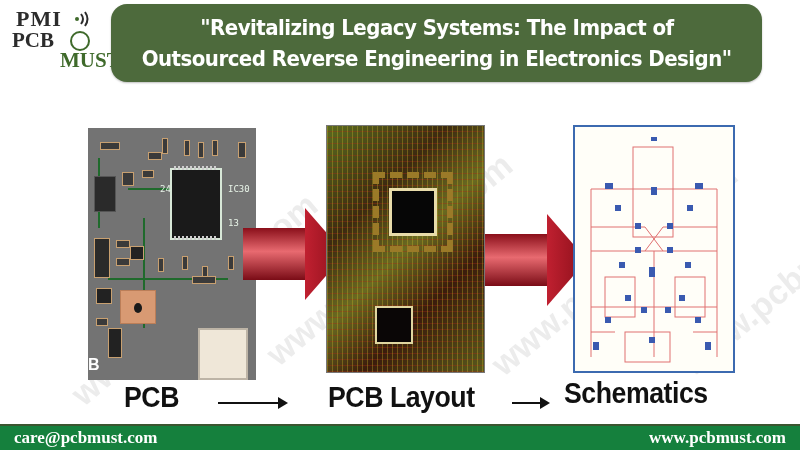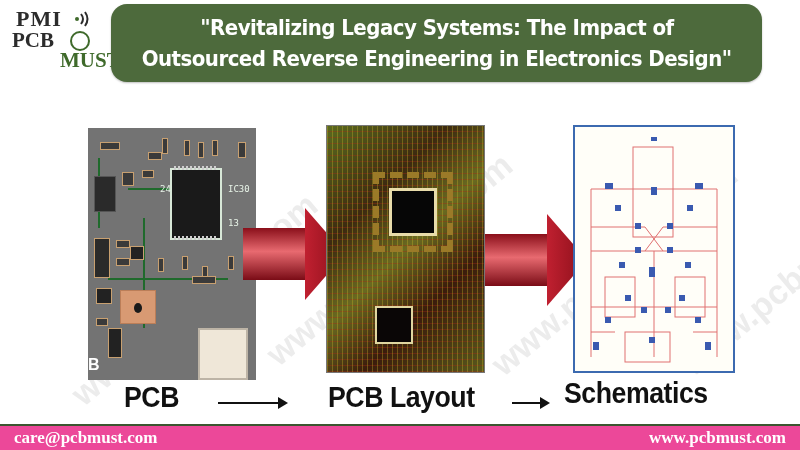--- a/index.html
+++ b/index.html
@@ -50,21 +50,21 @@
 
     
     .arrow { position: absolute; }
 
     
     .caption { position: absolute; font-family: "Liberation Sans", sans-serif; font-weight: bold; color: #111; font-size: 29px; letter-spacing: -0.5px; transform: scaleX(0.92); transform-origin: left top; white-space: nowrap; }
     .flow-arrow { position: absolute; height: 2px; background: #111; }
     .flow-arrow::after { content: ""; position: absolute; right: -2px; top: -5px; border-left: 10px solid #111; border-top: 6px solid transparent; border-bottom: 6px solid transparent; }
 
     
-    .footer { position: absolute; left: 0; top: 424px; width: 800px; height: 26px; background: #ec4899; border-top: 2px solid #3b5530; }
+    .footer { position: absolute; left: 0; top: 424px; width: 800px; height: 26px; background: #15803d; border-top: 2px solid #3b5530; }
     .footer .email { position: absolute; left: 14px; top: 2px; color: #ffffff; font-family: "Liberation Serif", serif; font-weight: bold; font-size: 17px; }
     .footer .web { position: absolute; right: 14px; top: 2px; color: #ffffff; font-family: "Liberation Serif", serif; font-weight: bold; font-size: 17px; }
   </style>
 </head>
 <body>
 
 <div class="logo">
   <div class="pmi">PMI</div>
   <svg class="signal" viewBox="0 0 18 18">
     <circle cx="3" cy="9" r="2" fill="#3f6a2b"></circle>

